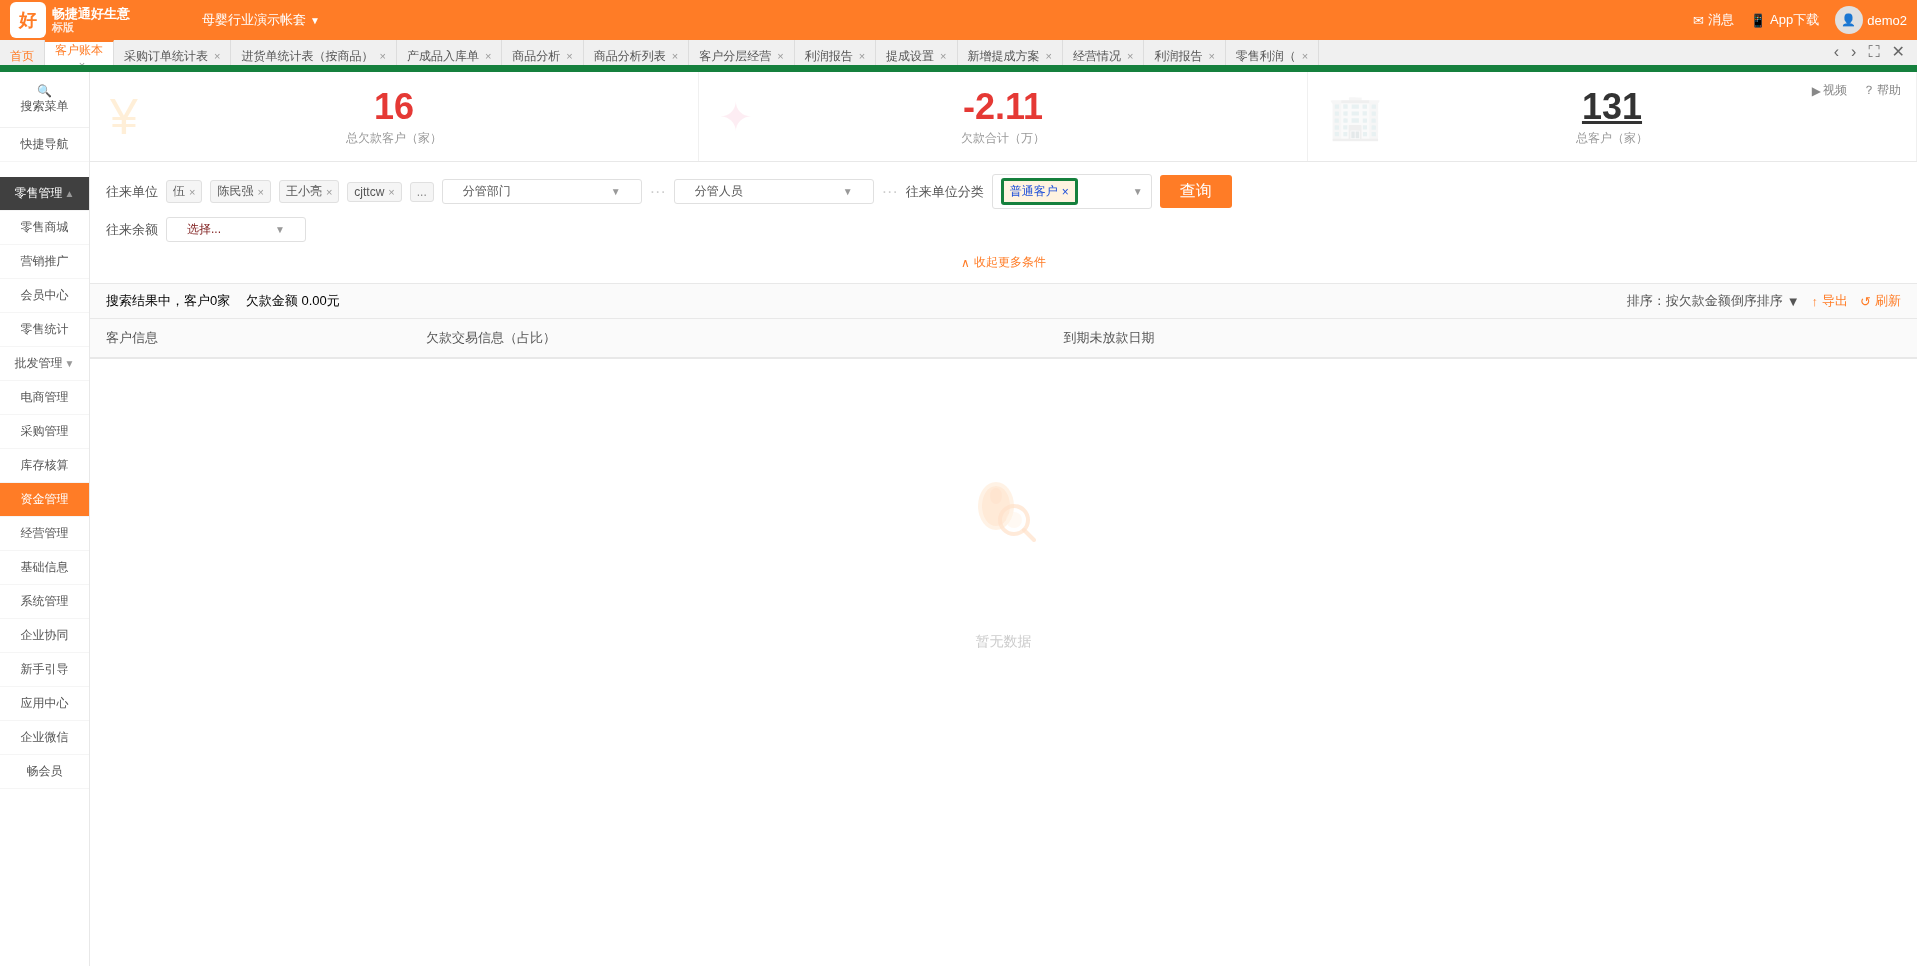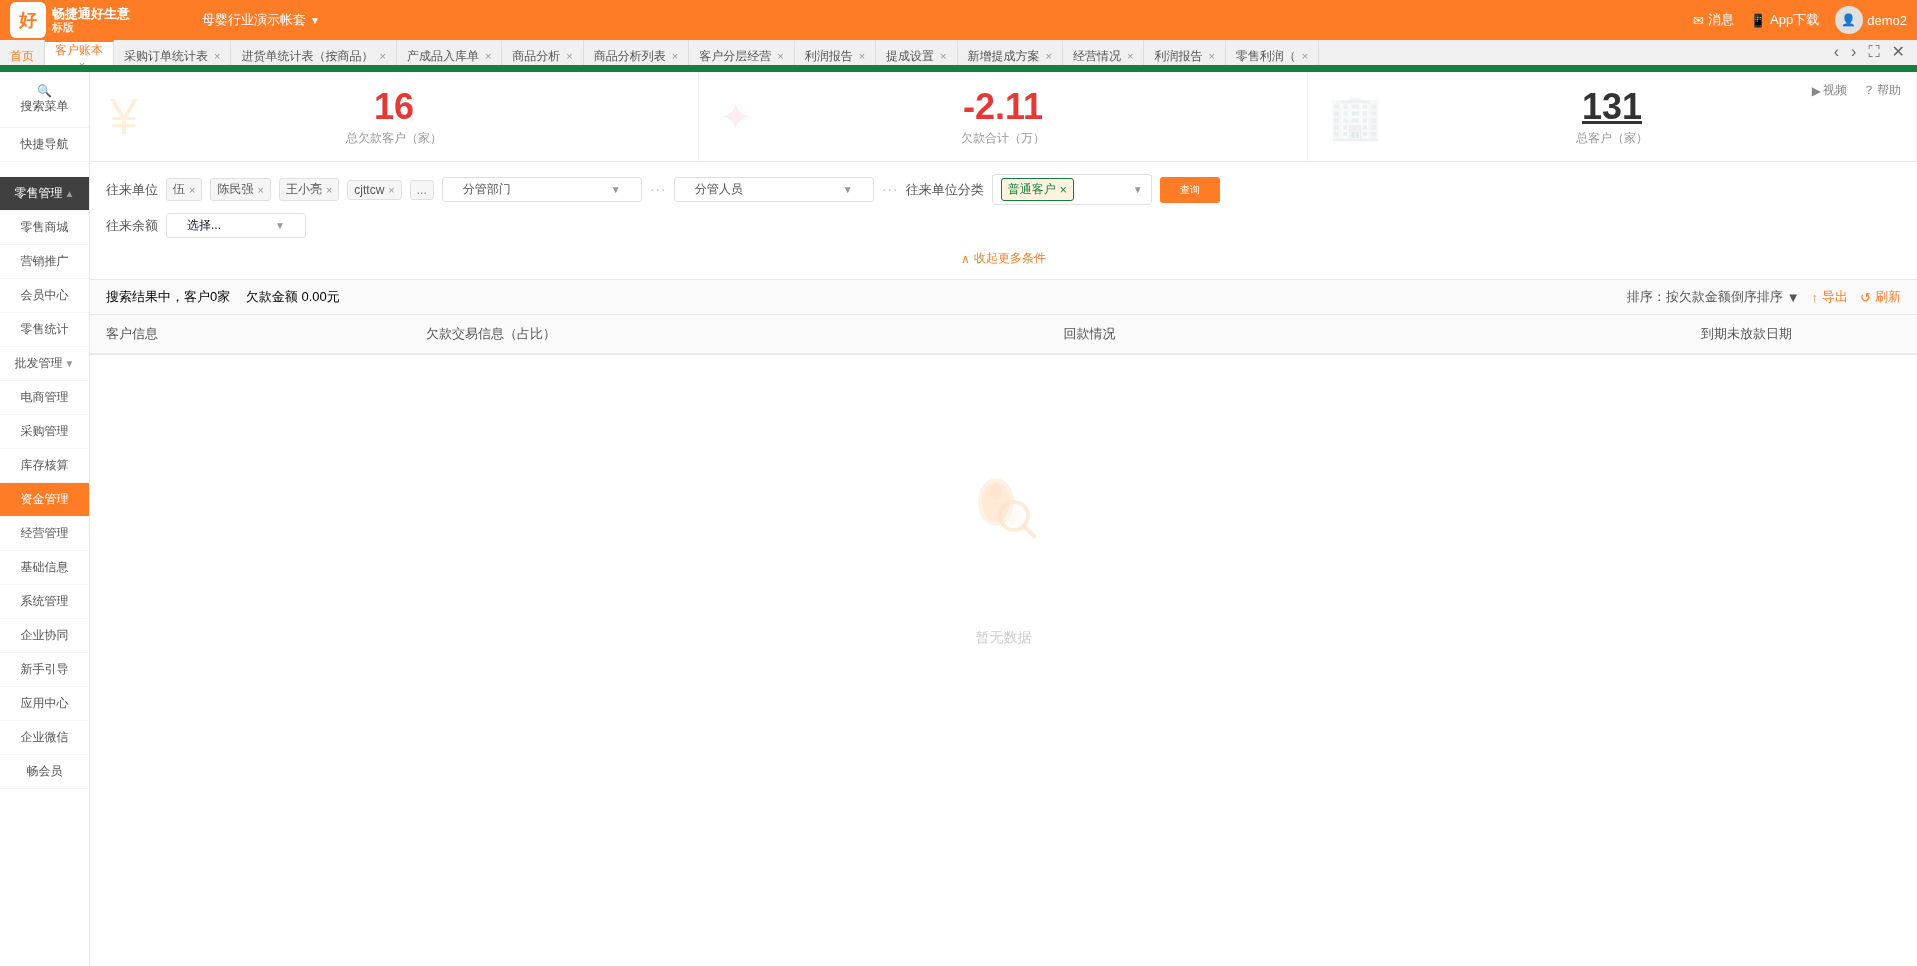--- a/index.html
+++ b/index.html
@@ -53,23 +53,23 @@
     .filter-area { background: white; padding: 12px 16px; border-bottom: 1px solid #e8e8e8; flex-shrink: 0; }
     .filter-row { display: flex; align-items: center; gap: 8px; margin-bottom: 8px; flex-wrap: wrap; }
     .filter-label { font-size: 13px; color: #555; white-space: nowrap; }
     .filter-tag { display: inline-flex; align-items: center; background: #f5f5f5; border: 1px solid #e0e0e0; border-radius: 3px; padding: 2px 6px; font-size: 12px; color: #555; gap: 4px; }
     .filter-tag .tag-close { cursor: pointer; color: #999; font-size: 11px; }
     .filter-tag.more { color: #888; }
     .filter-select { display: flex; align-items: center; border: 1px solid #e0e0e0; border-radius: 3px; padding: 3px 20px; background: white; cursor: pointer; font-size: 12px; color: #555; min-width: 120px; justify-content: space-between; }
     .filter-select-wide { min-width: 200px; }
     .filter-select-people { min-width: 200px; }
     .filter-type-select { display: flex; align-items: center; border: 1px solid #e0e0e0; border-radius: 3px; padding: 3px 8px; background: white; cursor: pointer; font-size: 12px; min-width: 160px; justify-content: space-between; }
-    .filter-tag-selected { display: inline-flex; align-items: center; background: #fff3e0; border: 1px solid #15803d; border-radius: 3px; padding: 2px 6px; font-size: 12px; color: #15803d; gap: 4px; }
+    .filter-tag-selected { display: inline-flex; align-items: center; background: #fff3e0; border: 3px solid #15803d; border-radius: 3px; padding: 2px 6px; font-size: 12px; color: #1d4ed8; gap: 4px; }
     .collapse-btn { display: flex; align-items: center; gap: 4px; color: #ff7c26; font-size: 12px; cursor: pointer; margin: 0 auto; }
-    .query-btn { background: #ff7c26; color: white; border: none; padding: 6px 20px; border-radius: 3px; cursor: pointer; font-size: 10px; }
+    .query-btn { background: #ff7c26; color: white; border: none; padding: 6px 20px; border-radius: 3px; cursor: pointer; font-size: 16px; }
 
     
     .results-info { background: #fafafa; padding: 8px 16px; border-bottom: 1px solid #e8e8e8; display: flex; align-items: center; justify-content: space-between; flex-shrink: 0; }
     .results-actions { display: flex; align-items: center; gap: 12px; font-size: 13px; color: #555; }
     .sort-btn { display: flex; align-items: center; gap: 4px; cursor: pointer; }
     .action-btn { display: flex; align-items: center; gap: 4px; cursor: pointer; color: #ff7c26; }
 
     
     .table-area { flex: 1; overflow: auto; background: white; }
     .table-header { display: grid; grid-template-columns: 320px 1fr 1fr 200px; background: #fafafa; border-bottom: 2px solid #e8e8e8; padding: 10px 16px; font-size: 13px; color: #555; font-weight: 500; }
@@ -326,21 +326,21 @@
             </span>
             <span class="chevron">▼</span>
           </div>
 
           <button class="query-btn">查询</button>
         </div>
 
         <div class="filter-row">
           <span class="filter-label">往来余额</span>
           <div class="filter-select" style="min-width:140px;">
-            <span style="color:#0f172a;">选择...</span>
+            <span style="color:#7f1d1d;">选择...</span>
             <span class="chevron">▼</span>
           </div>
         </div>
 
         <div style="display:flex;justify-content:center;padding-top:4px;">
           <div class="collapse-btn">
             <span>∧</span>
             <span>收起更多条件</span>
           </div>
         </div>
@@ -364,21 +364,20 @@
             <span>↺</span>
             <span>刷新</span>
           </div>
         </div>
       </div>
 
       <div class="table-area">
         <div class="table-header">
           <div>客户信息</div>
           <div>欠款交易信息（占比）</div>
-          <div>回款情况</div>
           <div>到期未放款日期</div>
         </div>
         <div class="table-body">
           <div class="empty-state">
             <div class="empty-icon" style="font-size:80px;opacity:0.35;color:#ffb74d;">
               
               <svg width="80" height="80" viewBox="0 0 80 80" fill="none" xmlns="http://www.w3.org/2000/svg">
                 <ellipse cx="32" cy="38" rx="18" ry="24" fill="#ffcc99" opacity="0.7"></ellipse>
                 <ellipse cx="32" cy="38" rx="14" ry="20" fill="#ffaa66" opacity="0.5"></ellipse>
                 <circle cx="50" cy="52" r="14" fill="none" stroke="#ffaa66" stroke-width="4" opacity="0.7"></circle>

